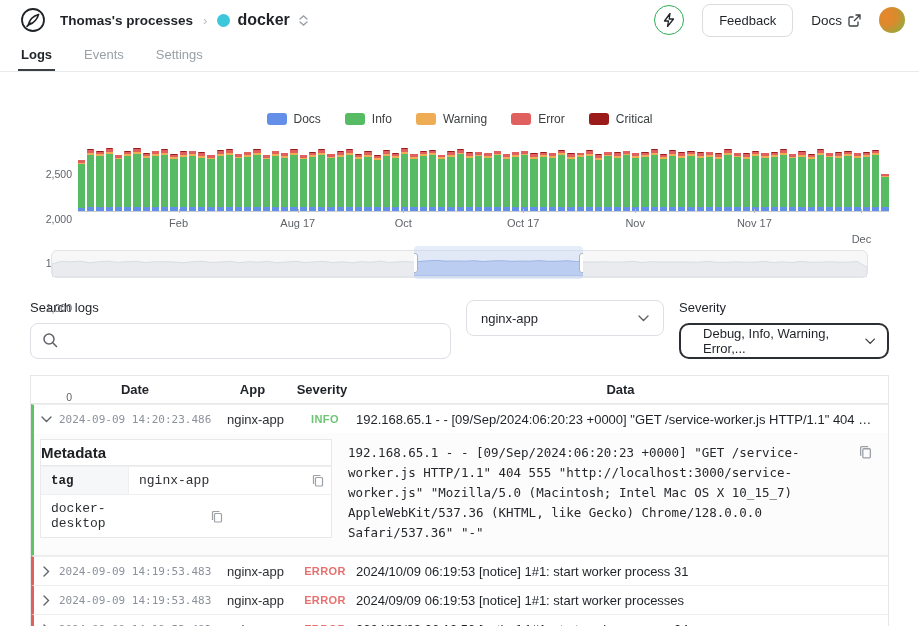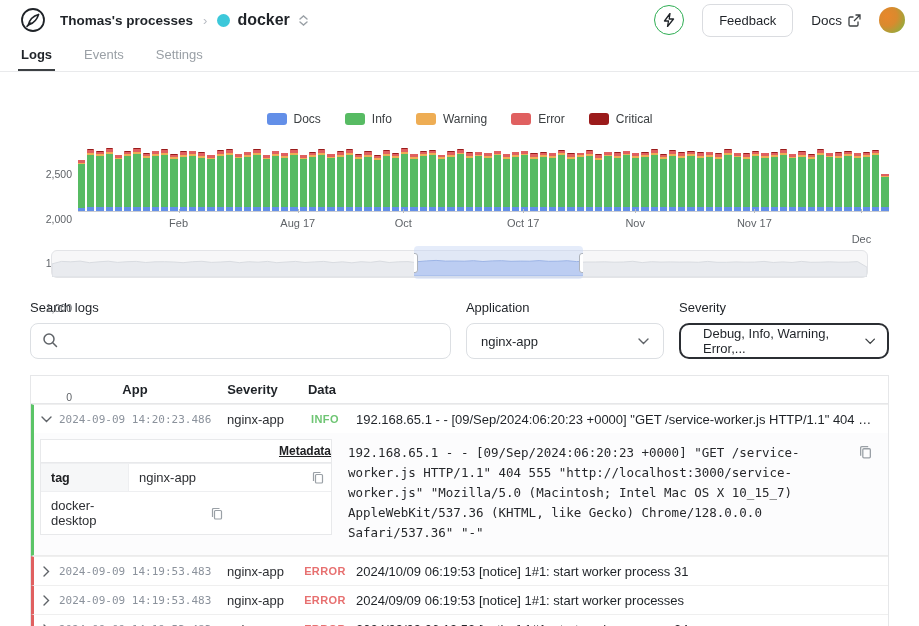--- a/index.html
+++ b/index.html
@@ -86,22 +86,22 @@
   .cell-date { font-family:"DejaVu Sans Mono", monospace; font-size:11px; color:#8b929c; white-space:nowrap; }
   .cell-app { text-align:center; color:#2d2f33; }
   .cell-sev { text-align:center; font-size:11px; font-weight:700; letter-spacing:0.4px; }
   .sev-info .cell-sev { color:#6ec573; }
   .sev-error .cell-sev { color:#e77070; }
   .cell-data { color:#1f2328; white-space:nowrap; overflow:hidden; text-overflow:ellipsis; padding-right:14px; }
 
   .expanded { border-left:3px solid #5bc467; background:#fcfcfd; border-bottom:1px solid #ececec;
     display:flex; padding:6px 14px 12px 6px; position:relative; }
   .metadata { width:292px; border:1px solid #e8e9eb; background:#fff; align-self:flex-start; }
-  .meta-title { text-align:right; font-weight:700; font-size:12px; padding:4px 0; border-bottom:1px solid #e8e9eb;text-decoration:underline; }
-  .meta-row { display:grid; grid-template-columns:88px 1fr 26px; align-items:center; border-top:1px solid #eeeff1; }
+  .meta-title { text-align:left; font-weight:700; font-size:15px; padding:4px 0; border-bottom:1px solid #e8e9eb; }
+  .meta-row { display:grid; grid-template-columns:88px 1fr 26px; align-items:center; border-top:1px solid #eeeff1;font-family:Liberation Mono, monospace; }
   .meta-row:first-of-type { border-top:none; }
   .meta-key { font-weight:700; font-size:12.5px; padding:6px 10px; background:#f6f7f8;
     border-right:1px solid #eeeff1; align-self:stretch; display:flex; align-items:center; }
   .meta-val { font-size:13px; padding:6px 10px; color:#2d2f33; }
   .meta-copy { display:flex; justify-content:center; cursor:pointer; }
   .detail { flex:1; padding:4px 40px 0 16px; font-family:"DejaVu Sans Mono", monospace;
     font-size:12.5px; line-height:1.6; color:#26282b; word-break:break-word; }
   .detail-copy { position:absolute; right:16px; top:12px; cursor:pointer; }
 
   svg.icon { display:block; }
@@ -839,21 +839,20 @@
     <label>Search logs</label>
     <div class="search-box">
       <svg class="search-icon icon" width="16" height="16" viewBox="0 0 16 16">
         <circle cx="7" cy="7" r="5" fill="none" stroke="#5f6368" stroke-width="1.5"></circle>
         <path d="M11 11 L14.5 14.5" stroke="#5f6368" stroke-width="1.5" stroke-linecap="round"></path>
       </svg>
       <input type="text" value="" style="">
     </div>
   </div>
   <div class="field app-field">
-    <label>Application</label>
     <div class="select">
       <span>nginx-app</span>
       <svg class="chev icon" width="11" height="7" viewBox="0 0 11 7">
         <path d="M1 1 L5.5 5.5 L10 1" fill="none" stroke="#5f6368" stroke-width="1.4" stroke-linecap="round"></path>
       </svg>
     </div>
   </div>
   <div class="field sev-field">
     <label>Severity</label>
     <div class="select">
@@ -861,20 +860,21 @@
       <svg class="chev icon" width="11" height="7" viewBox="0 0 11 7">
         <path d="M1 1 L5.5 5.5 L10 1" fill="none" stroke="#3c4043" stroke-width="1.4" stroke-linecap="round"></path>
       </svg>
     </div>
   </div>
 </div>
 
 <div class="logtable">
   <div class="t-grid t-head">
     <span></span>
+    <span style="text-align:center">Date</span>
     <span>App</span>
     <span>Severity</span>
     <span>Data</span>
   </div>
 
   <div class="t-grid log-row sev-info">
     <span class="cell-chev">
       <svg class="icon" width="11" height="7" viewBox="0 0 11 7">
           <path d="M1 1 L5.5 5.5 L10 1" fill="none" stroke="#5f6368" stroke-width="1.4" stroke-linecap="round"></path>
         </svg>

